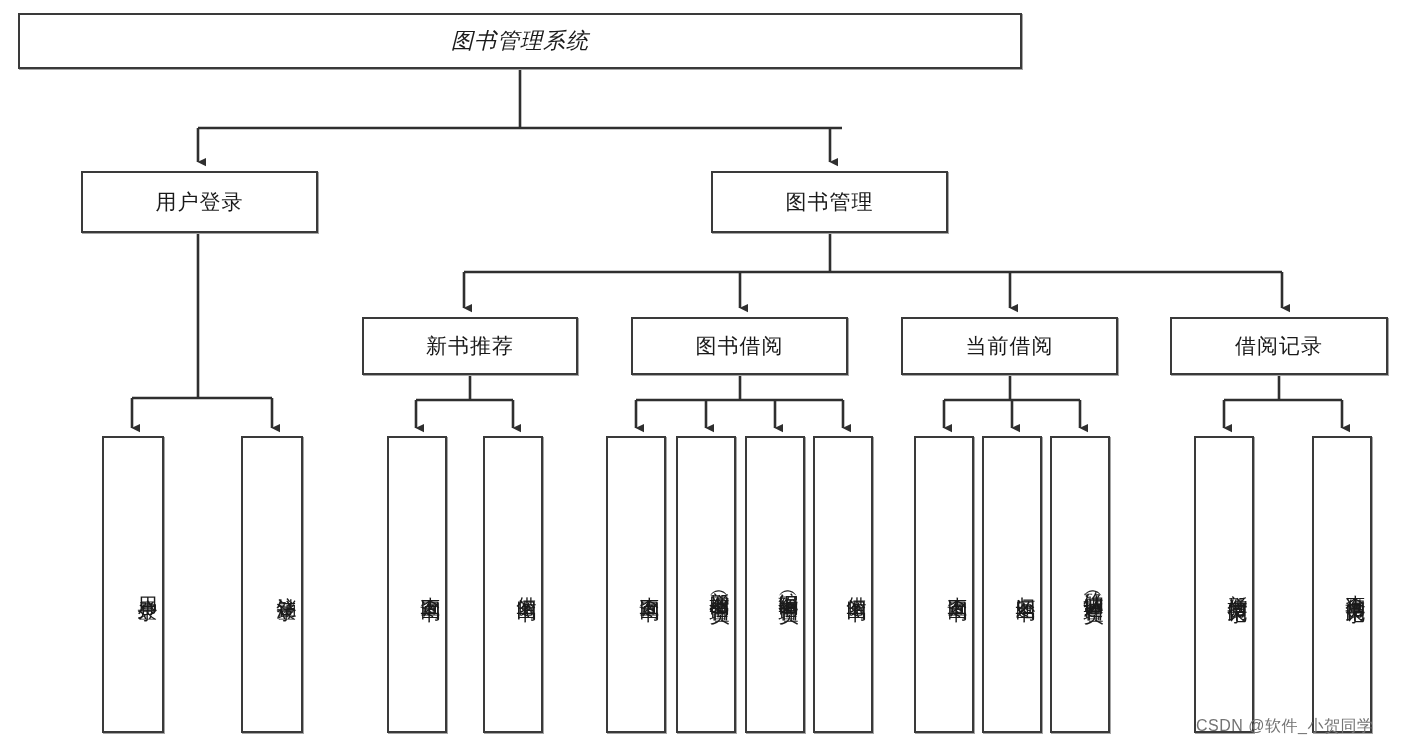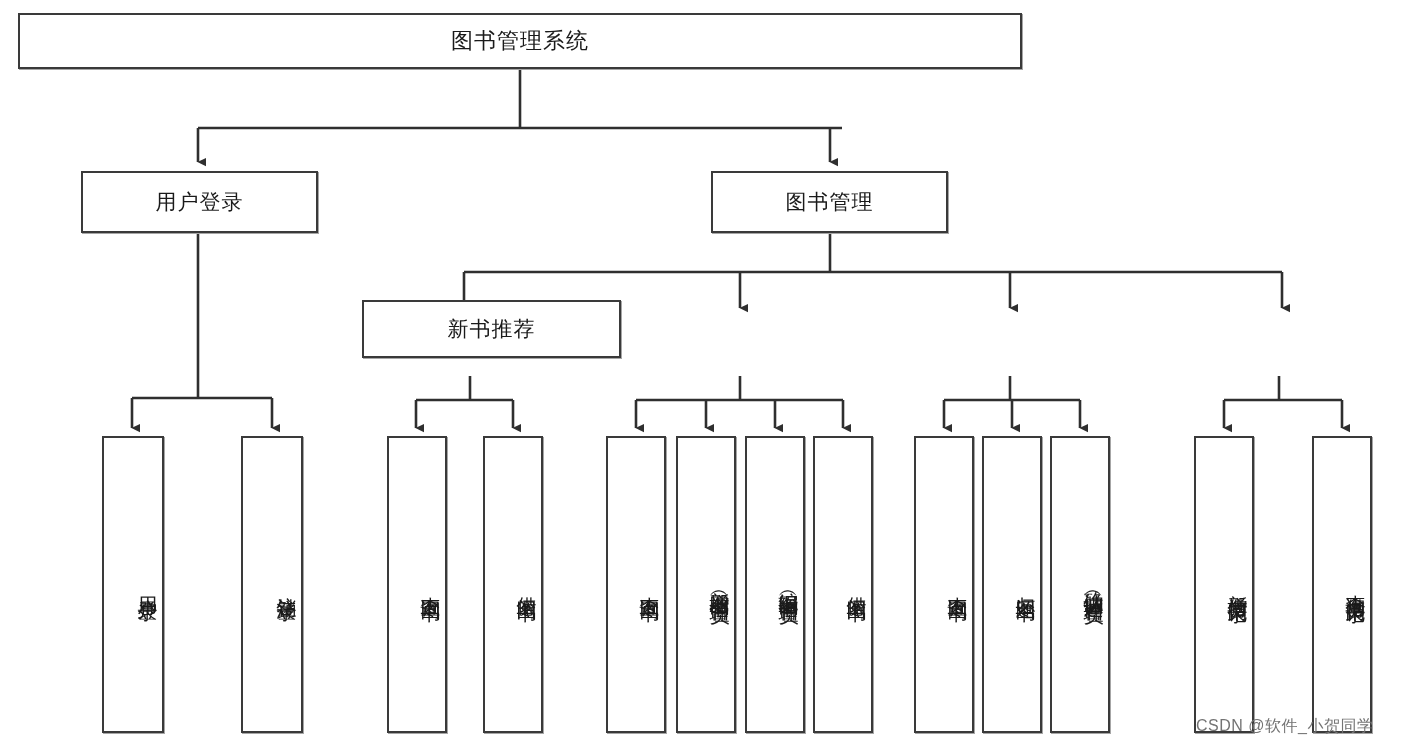--- a/index.html
+++ b/index.html
@@ -114,38 +114,47 @@
       <path d="M1012,400 L1012,428" marker-end="url(#arrowhead)"></path>
       <path d="M1080,400 L1080,428" marker-end="url(#arrowhead)"></path>
 
       <path d="M1279,376 L1279,400"></path>
       <path d="M1224,400 L1342,400"></path>
       <path d="M1224,400 L1224,428" marker-end="url(#arrowhead)"></path>
       <path d="M1342,400 L1342,428" marker-end="url(#arrowhead)"></path>
     </g>
   </svg>
 
-  <div class="node root horiz" style="left:18px; top:13px; width:1004px; height:56px;">
+  <div class="node root horiz" style="left:18px; top:13px; width:1004px; height:56px;font-style:italic;">
     <span class="label">图书管理系统</span>
   </div>
 
   <div class="node horiz" style="left:81px; top:171px; width:237px; height:62px;">
     <span class="label">用户登录</span>
   </div>
 
   <div class="node horiz" style="left:711px; top:171px; width:237px; height:62px;align-items:center;">
     <span class="label">图书管理</span>
   </div>
 
-  <div class="node horiz" style="left:362px; top:300px; width:259px; height:58px;">
+  <div class="node horiz" style="left:362px; top:317px; width:216px; height:58px;">
     <span class="label">新书推荐</span>
   </div>
 
-
-
+  <div class="node horiz" style="left:631px; top:317px; width:217px; height:58px;">
+    <span class="label">图书借阅</span>
+  </div>
+
+  <div class="node horiz" style="left:901px; top:317px; width:217px; height:58px;">
+    <span class="label">当前借阅</span>
+  </div>
+
+  <div class="node horiz" style="left:1170px; top:317px; width:218px; height:58px;">
+    <span class="label">借阅记录</span>
+  </div>
 
   <div class="node vert" style="left:102px; top:436px; width:62px; height:297px;">
     <span class="label">用户登录</span>
   </div>
 
   <div class="node vert" style="left:241px; top:436px; width:62px; height:297px;">
     <span class="label">注销登录</span>
   </div>
 
   <div class="node vert" style="left:387px; top:436px; width:60px; height:297px;">

